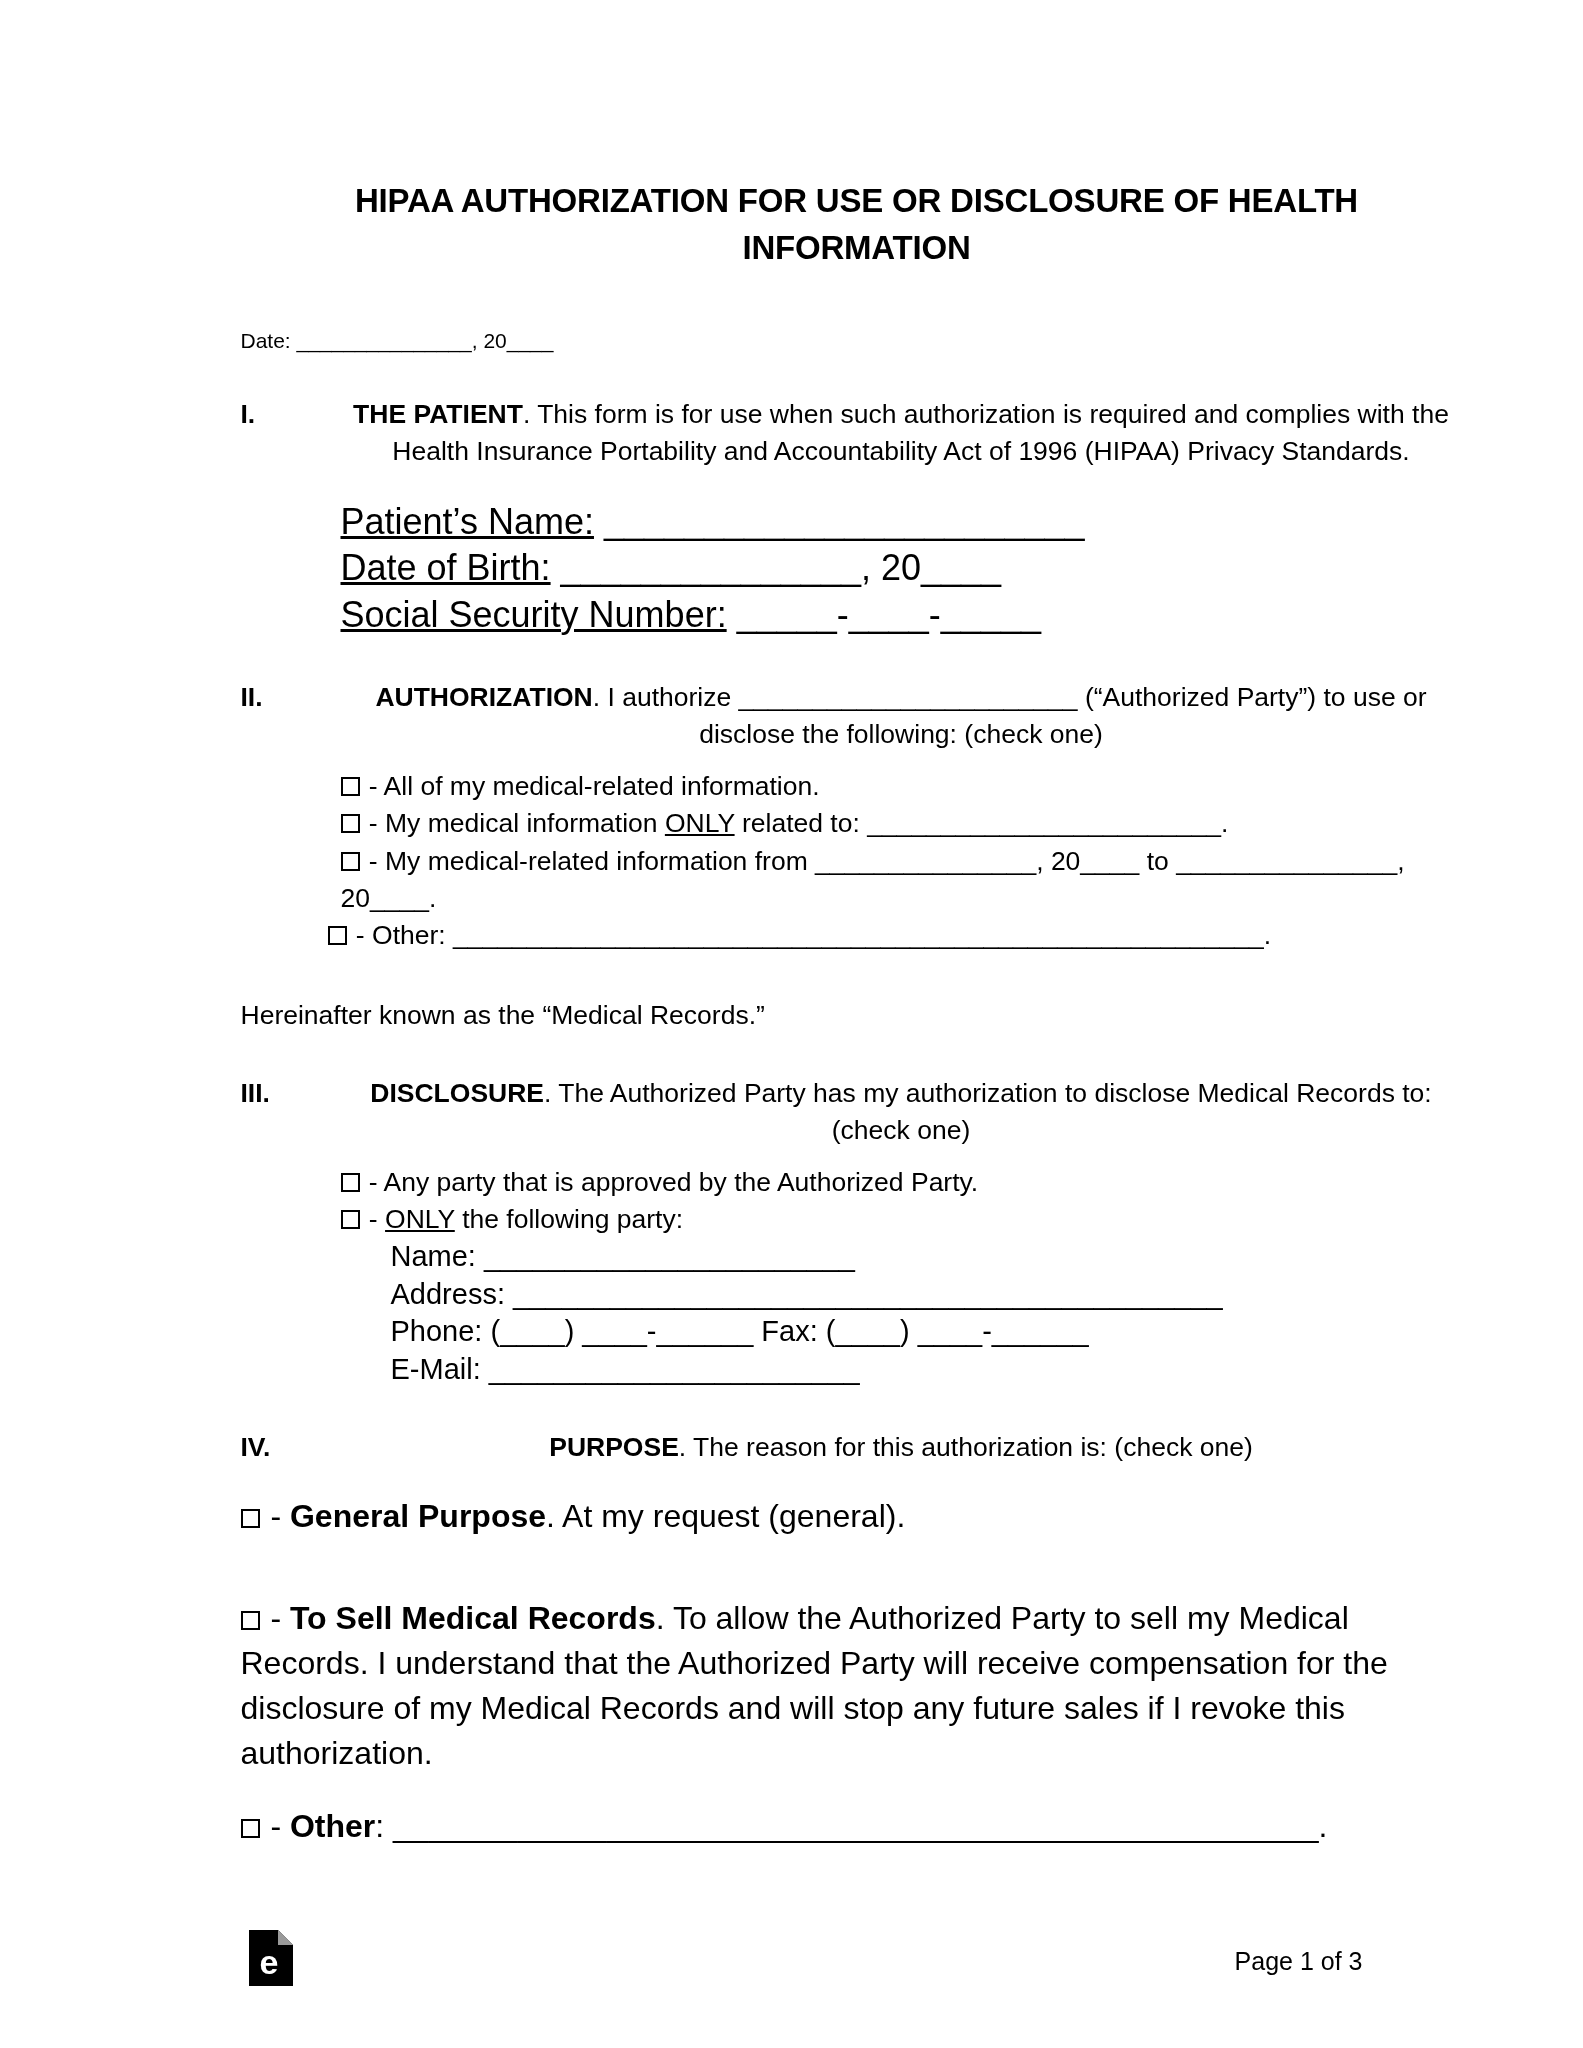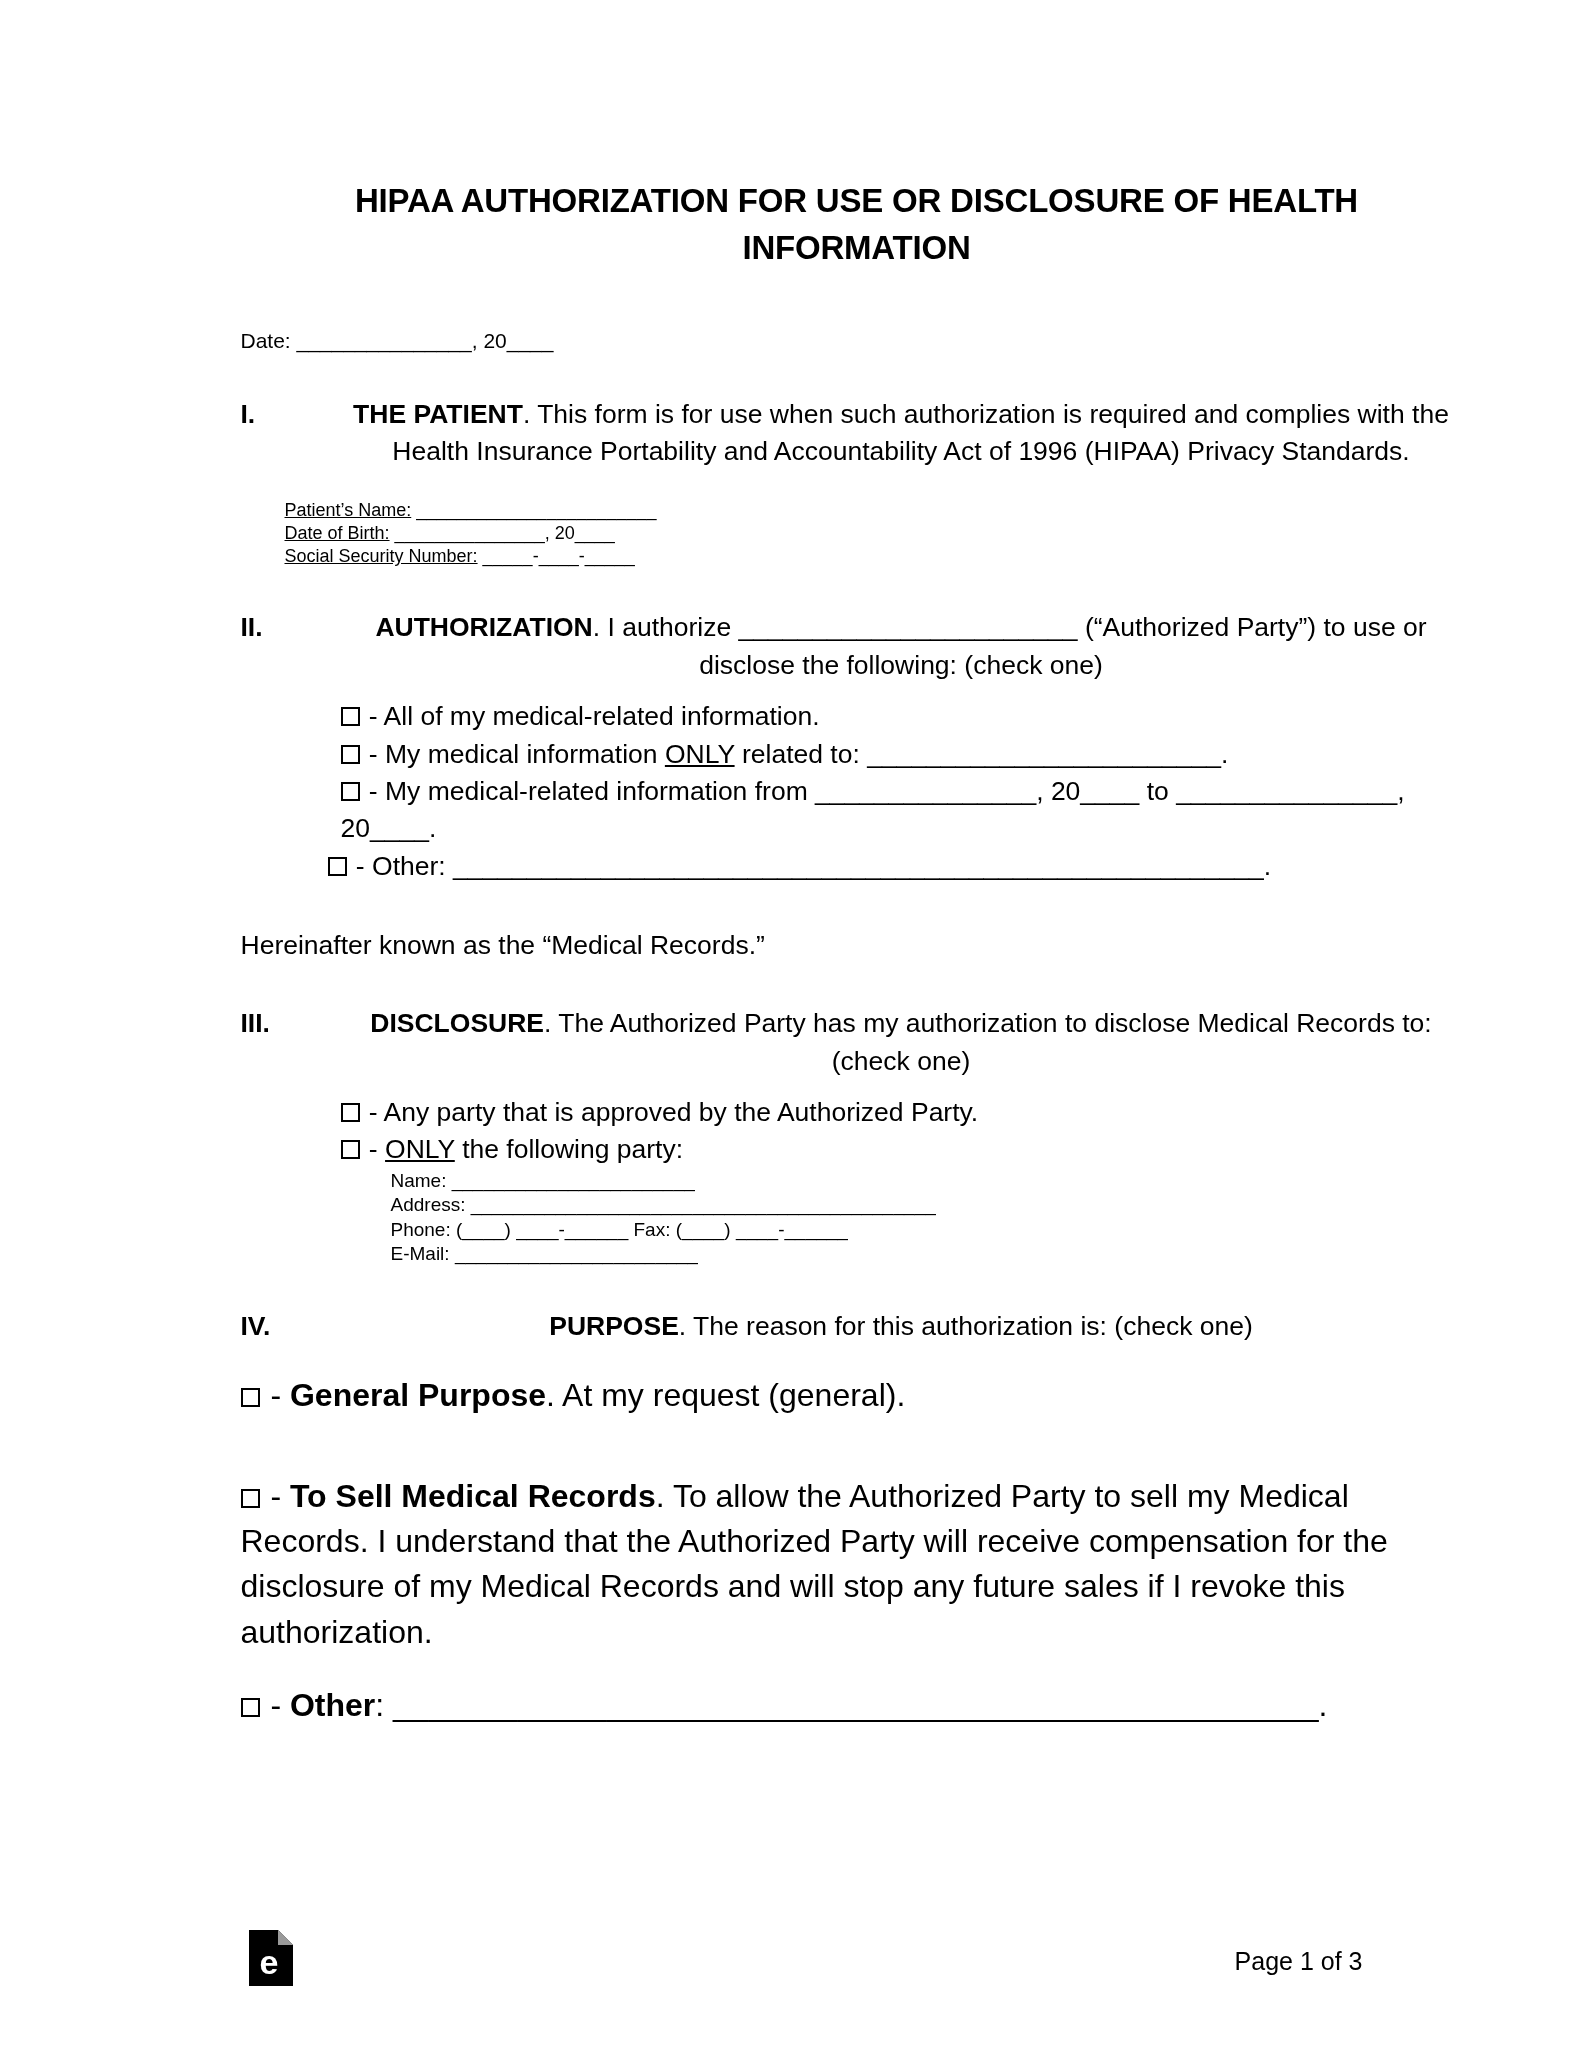--- a/index.html
+++ b/index.html
@@ -61,22 +61,22 @@
   }
   .sec-body {
     flex: 1 1 auto;
     text-align: center;
   }
   b, strong { font-weight: bold; }
   u { text-decoration: underline; }
 
   
   .indent-block {
-    margin-left: 44px;
-    font-size: 18px;
+    margin-left: 100px;
+    font-size: 36px;
     line-height: 1.41;
   }
   .indent-block.tight { line-height: 1.29; }
 
   .field-row { white-space: nowrap; }
 
   
   .opt {
     margin-left: 100px;
     font-size: 26.5px;
@@ -104,21 +104,21 @@
   .gap-md { height: 28px; }
 
   .hereinafter {
     margin-top: 42px;
     font-size: 26.5px;
     line-height: 1.41;
   }
 
   .contact-lines {
     margin-left: 150px;
-    font-size: 19px;
+    font-size: 29px;
     line-height: 1.29;
   }
 
   
   .footer {
     position: absolute;
     left: 178px;
     right: 158px;
     bottom: 62px;
     height: 70px;

